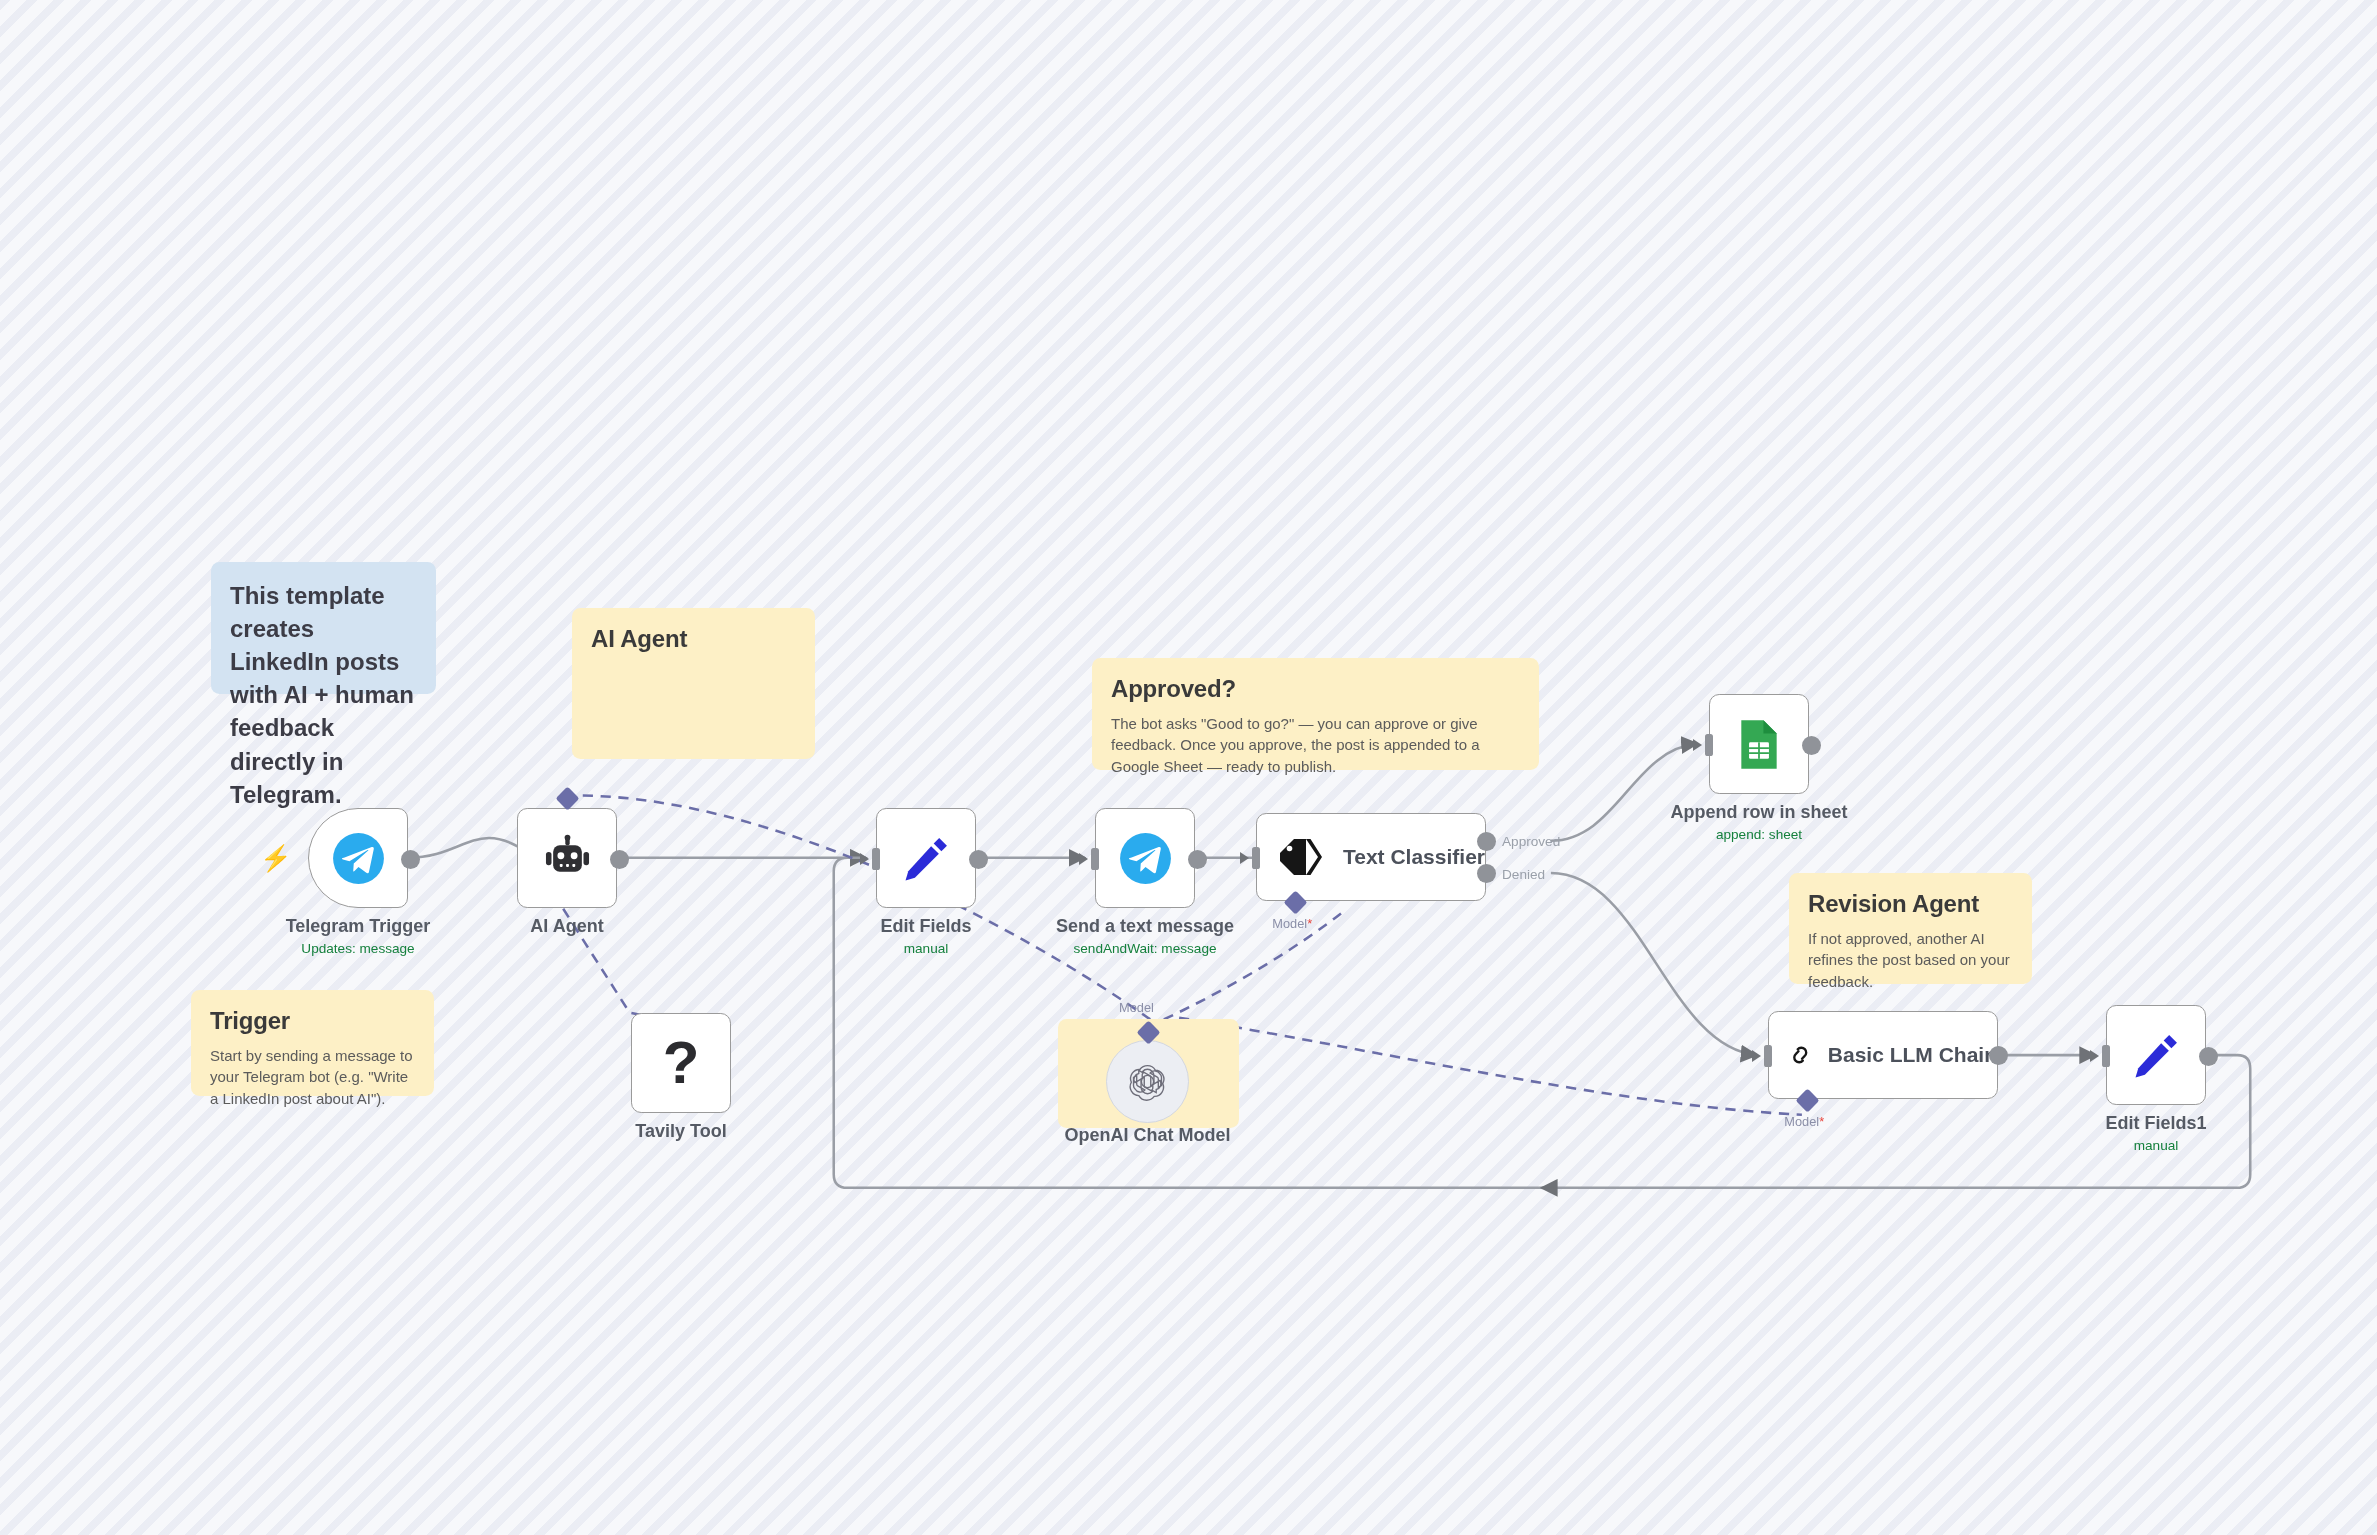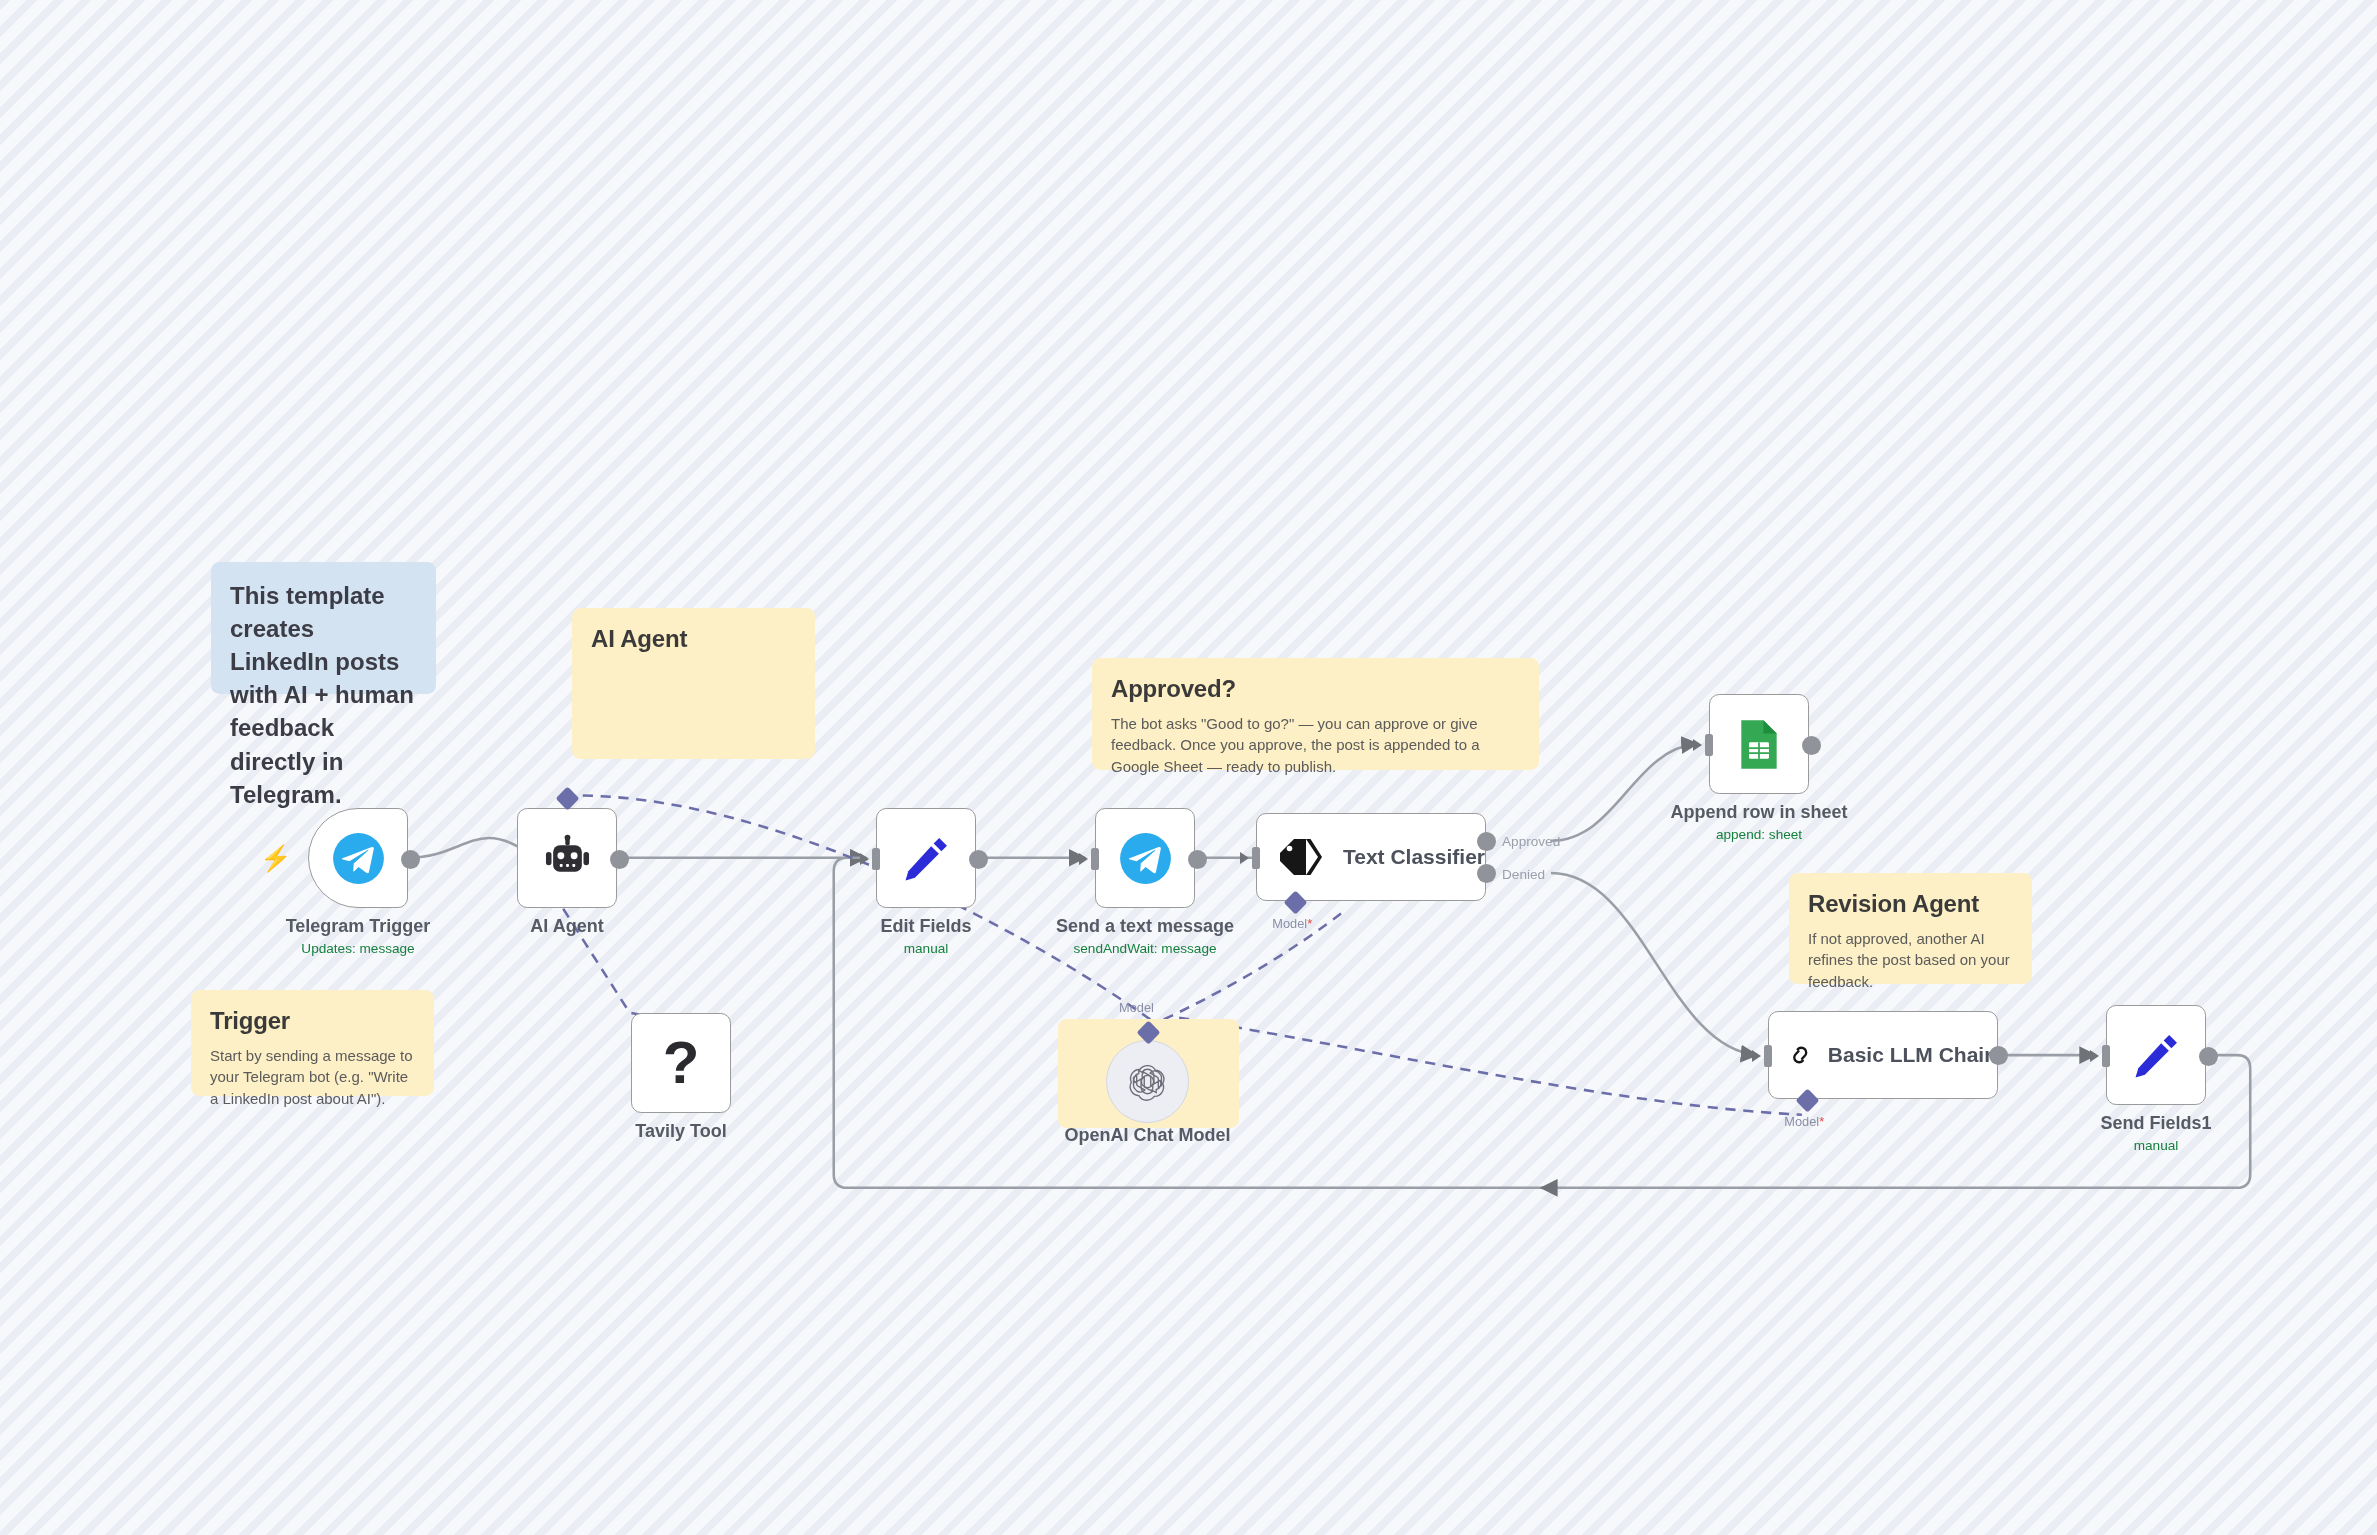--- a/index.html
+++ b/index.html
@@ -378,18 +378,18 @@
     </div>
   </div>
 
   <div class="node square" style="left:2106px; top:1005px;">
     <div class="port-in" style="left:-5.1px; top:39px;"></div>
     <svg class="icon-svg" width="53" height="53" viewBox="0 0 48 48">
       <path d="M35.5 5.5 L42.5 12.5 L37.5 17.5 L30.5 10.5 Z" fill="#2b2bd8"></path>
       <path d="M28.2 12.8 L35.2 19.8 L13.5 41.5 L5 44 L7.5 35.5 Z" fill="#2b2bd8"></path>
     </svg>
     <div class="port-out" style="left:92px; top:41px;"></div>
-    <div class="node-title">Send Fields1</div>
+    <div class="node-title">Edit Fields1</div>
     <div class="node-sub">manual</div>
   </div>
 
 </div>
 
 
 </body></html>

